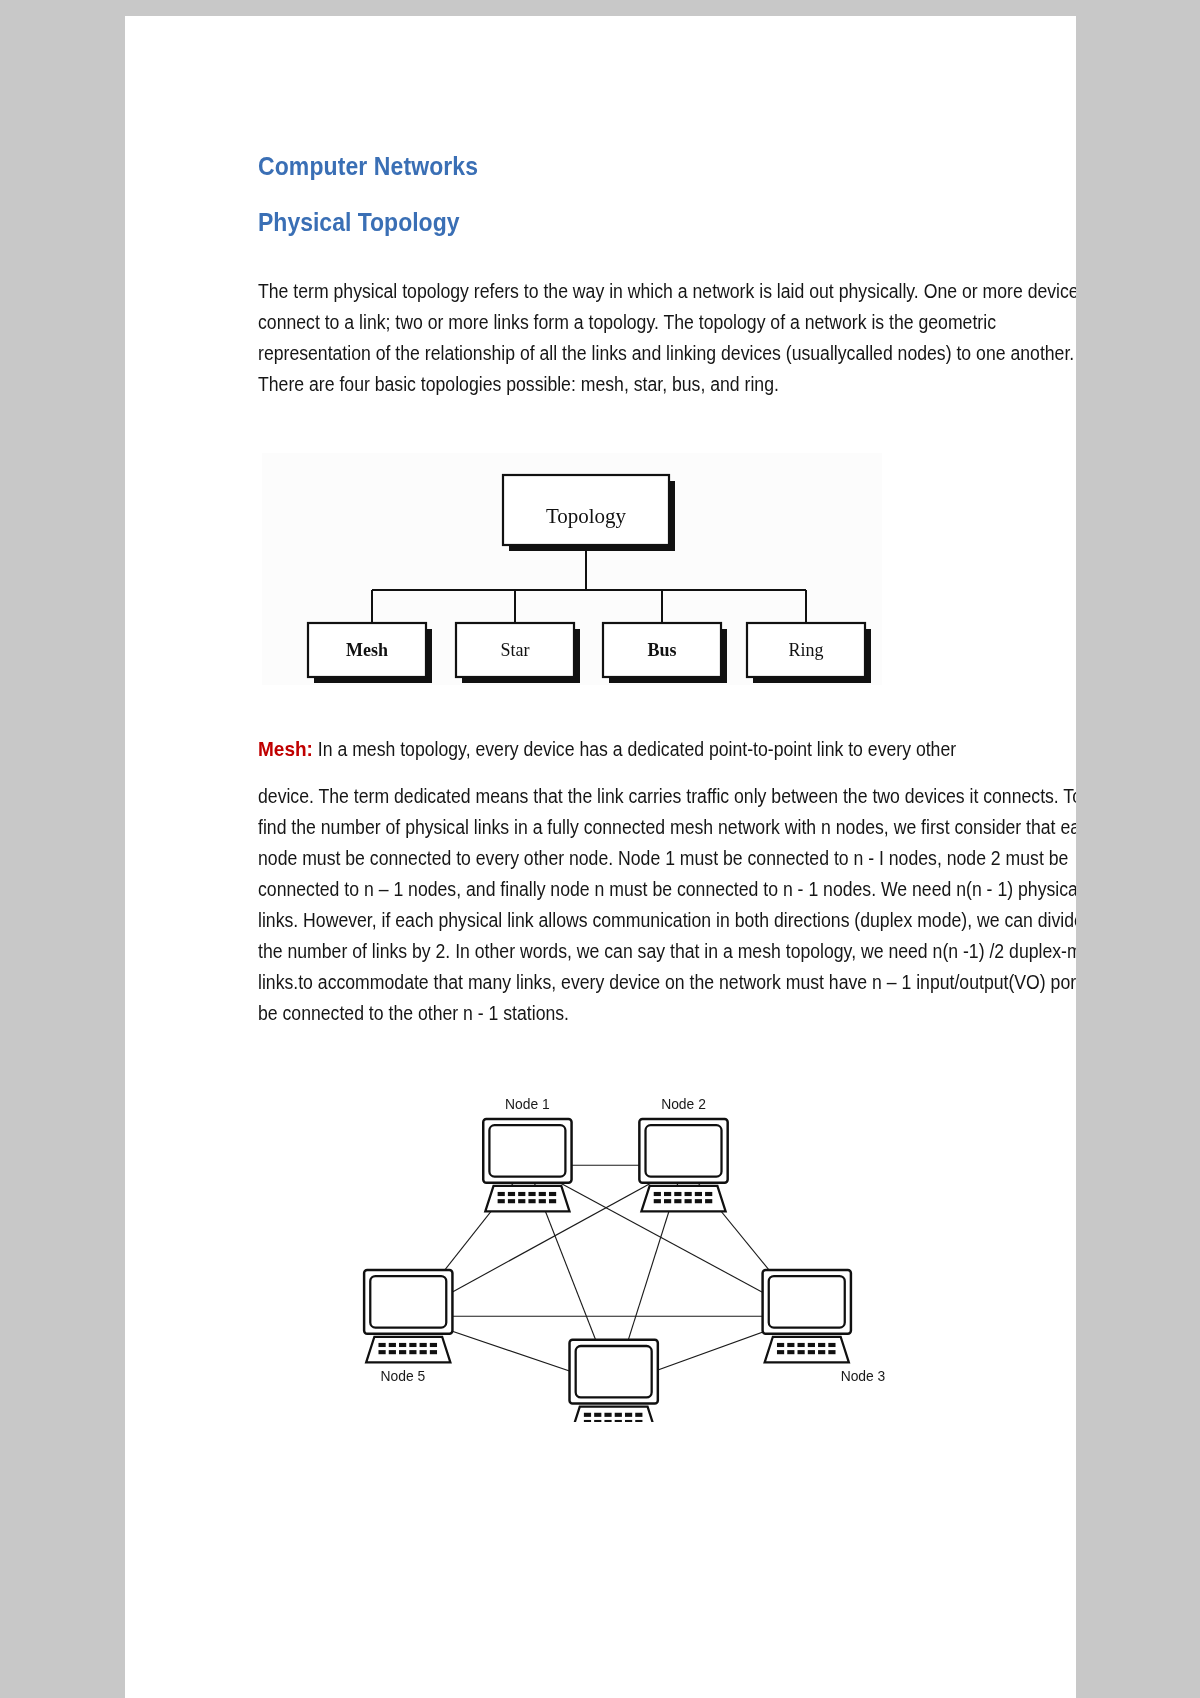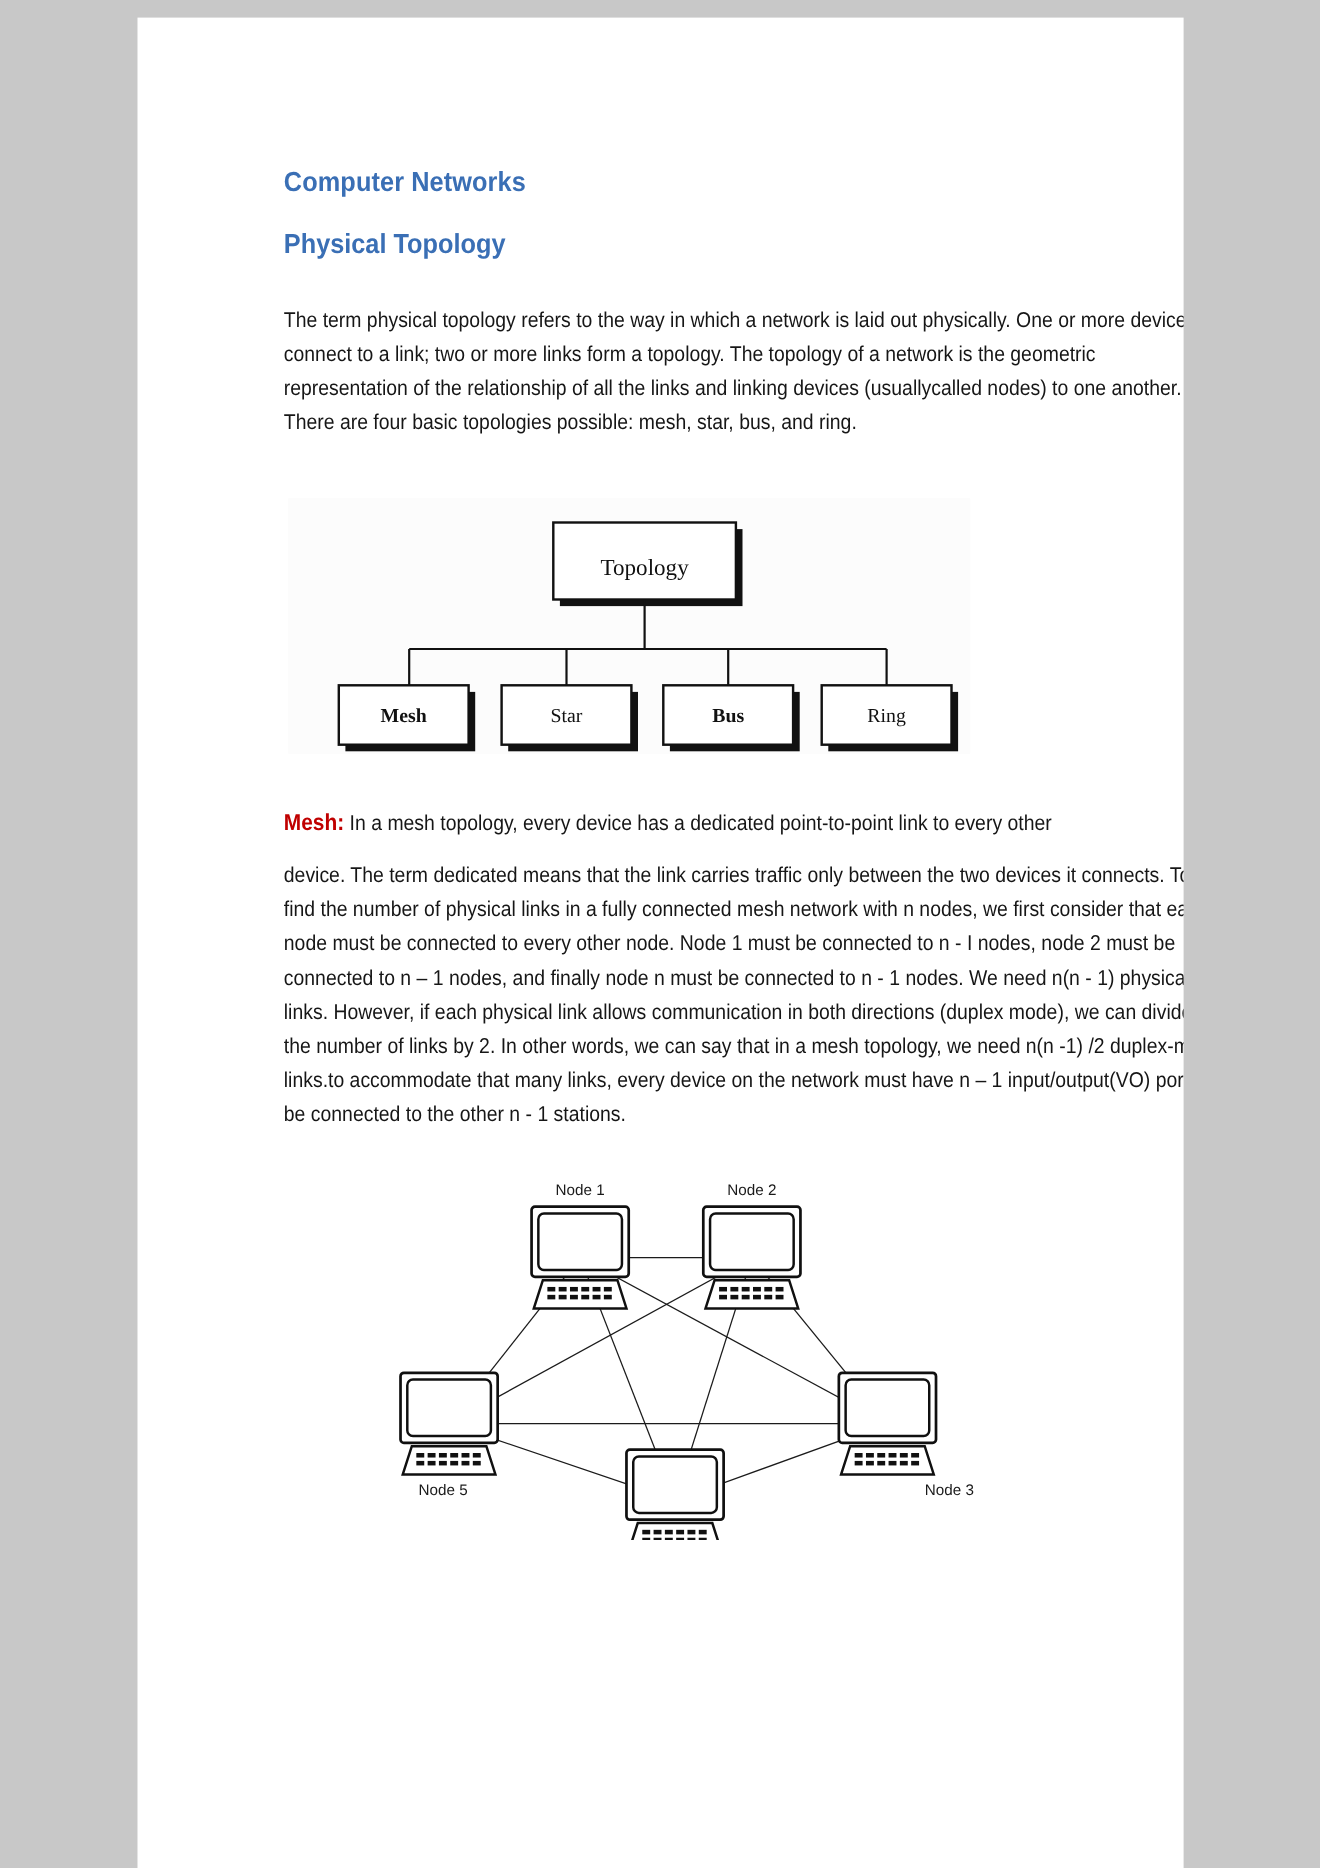--- a/index.html
+++ b/index.html
@@ -80,21 +80,21 @@
     height: 232px;
     background: #fbfbfb;
     text-decoration: underline;
   }
   .tree-svg { display: block; }
 
   
   .mesh-figure {
     position: absolute;
     left: 10px;
-    top: 1004px;
+    top: 1026px;
     width: 640px;
     height: 380px;
   }
   .mesh-svg { display: block; }
 
   .node-caption {
     font-family: "Liberation Sans", sans-serif;
     font-size: 13.5px;
     fill: #1a1a1a;
   }

